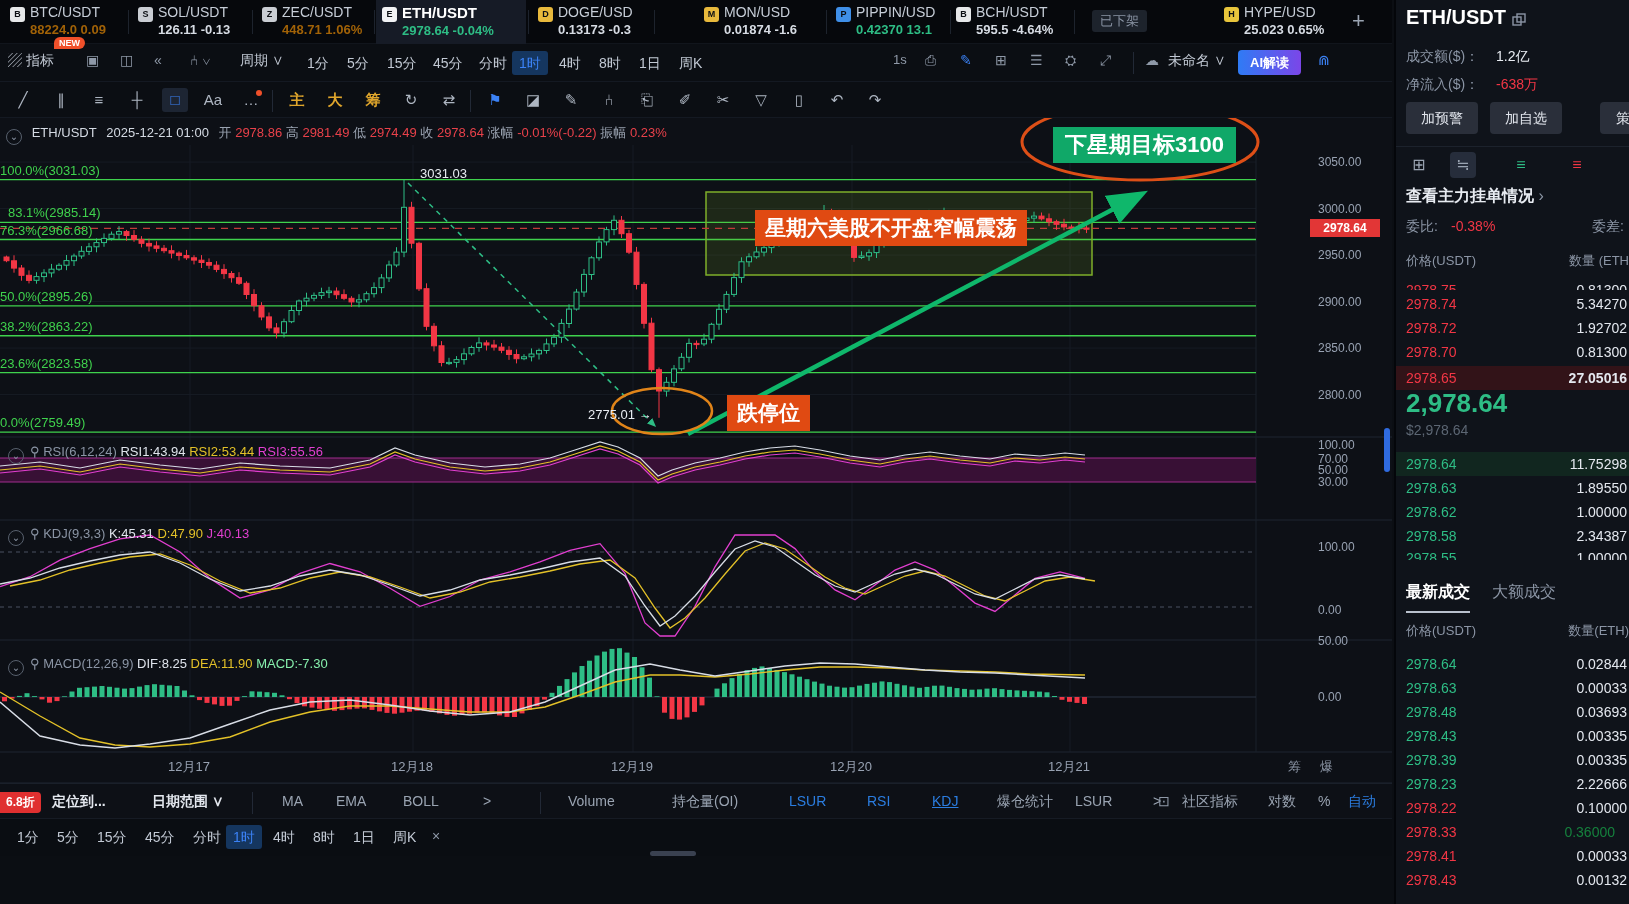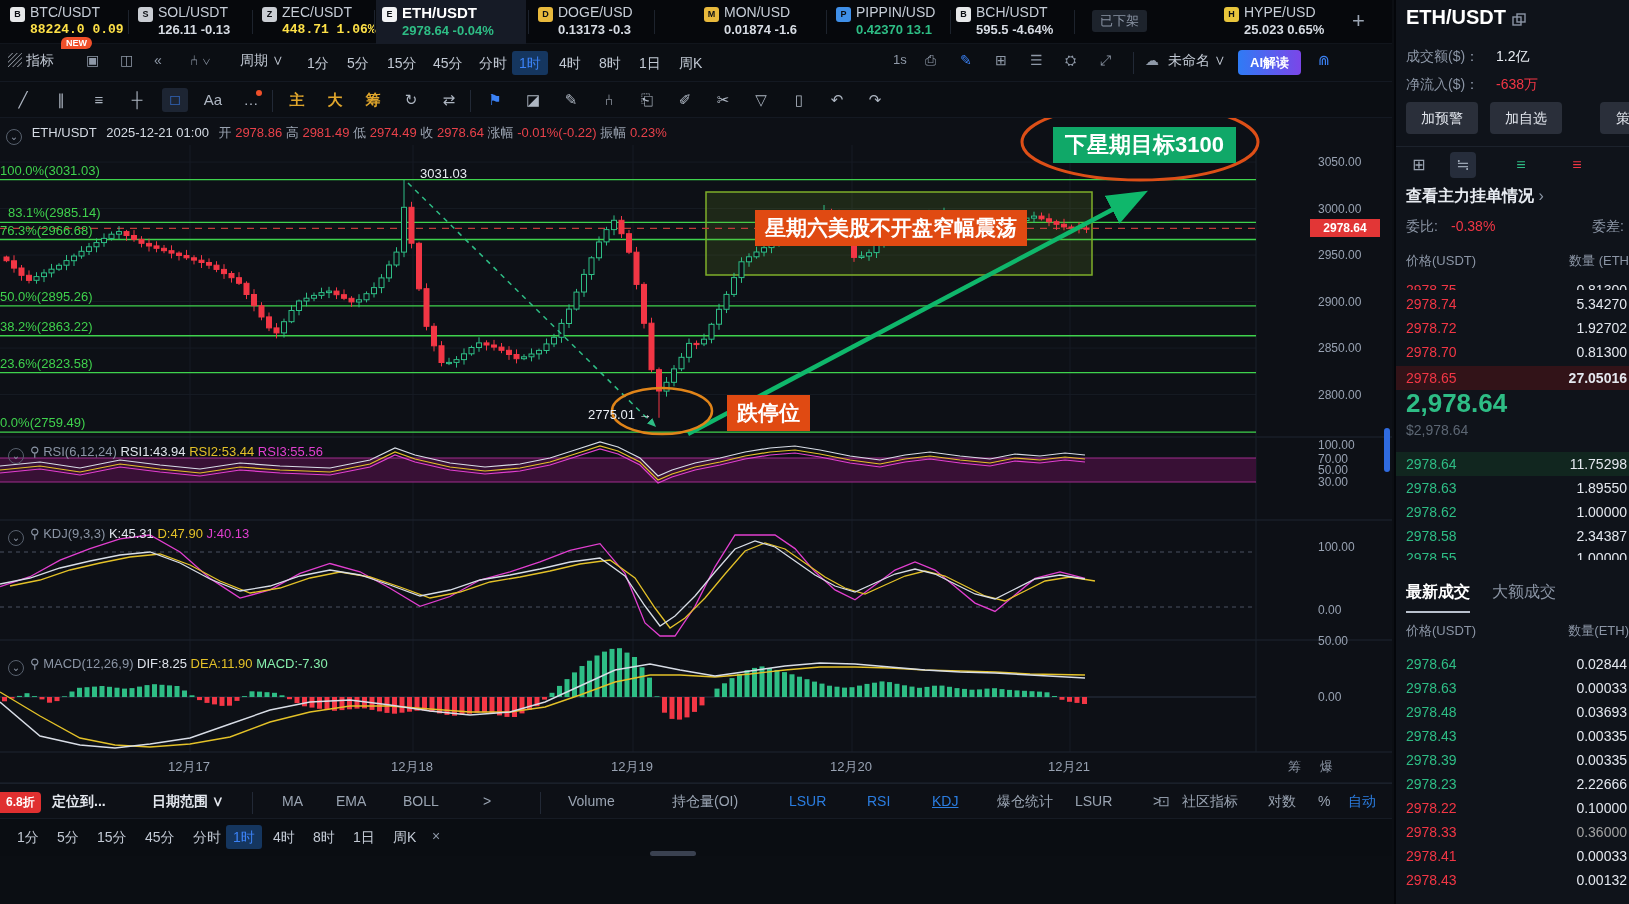--- a/index.html
+++ b/index.html
@@ -7,21 +7,21 @@
   body { font-family:"Liberation Sans", sans-serif; }
   #app { position:relative; width:1629px; height:904px; background:#0b0e13; overflow:hidden; color:#cfd5de; }
   .abs { position:absolute; }
   
   #tabbar { position:absolute; left:0; top:0; width:1392px; height:44px; background:#06080c; border-bottom:1px solid #11151c; }
   .tab { position:absolute; top:0; height:44px; padding:4px 6px 0 26px; cursor:pointer; }
   .tab.active { background:#161b26; }
   .tab .pair { font-size:14px; color:#c6cdd7; white-space:nowrap; }
   .tab.active .pair { color:#fff; font-weight:bold; font-size:15px; }
   .tab .quote { font-size:13px; font-weight:bold; margin-top:2px; white-space:nowrap; }
-  .q-red { color:#fde047;font-family:Liberation Mono, monospace; } .q-green { color:#2ebd85; } .q-white { color:#d6dbe3; }
+  .q-red { color:#a16207; } .q-green { color:#2ebd85; } .q-white { color:#d6dbe3; }
   .coin { position:absolute; left:6px; top:7px; width:15px; height:15px; border-radius:3px; font-size:9px; line-height:15px; text-align:center; color:#0b0e13; font-weight:bold; }
   .tabsep { position:absolute; top:10px; width:1px; height:24px; background:#1d232d; }
   .delisted { position:absolute; top:10px; height:22px; background:#1d232c; color:#8b95a5; font-size:13px; line-height:22px; padding:0 8px; border-radius:3px; }
   .plus-btn { position:absolute; top:8px; color:#9aa4b2; font-size:22px; cursor:pointer; }
   
   #toolbar { position:absolute; left:0; top:44px; width:1392px; height:38px; background:#0b0e13; border-bottom:1px solid #141922; }
   #drawbar { position:absolute; left:0; top:82px; width:1392px; height:36px; background:#0b0e13; border-bottom:1px solid #141922; }
   .tb-item { position:absolute; top:8px; font-size:14px; color:#c2c9d4; white-space:nowrap; cursor:pointer; }
   .tf { position:absolute; top:7px; height:24px; line-height:24px; padding:0 7px; font-size:14px; color:#c2c9d4; cursor:pointer; border-radius:3px; }
   .tf.active { background:#15365f; color:#3b82f6; }
@@ -129,21 +129,21 @@
         <div class="coin" style="background: rgb(232, 197, 60);">H</div>
         <div class="pair">HYPE/USD</div>
         <div class="quote q-white">25.023 0.65%</div>
       </div>
       <div class="delisted" style="left: 1092px;">已下架</div>
       <div class="plus-btn" style="left: 1352px;">+</div>
     </div>
 
   <div id="toolbar">
       <div class="tb-item" style="left: 8px;">▨ 指标</div>
-      <div class="new-badge" style="left: 61px; top: -7px;">NEW</div>
+      <div class="new-badge" style="left: 54px; top: -7px;">NEW</div>
       <div class="tb-item" style="left: 86px; color: rgb(143, 153, 168);">▣</div>
       <div class="tb-item" style="left: 120px; color: rgb(143, 153, 168);">◫</div>
       <div class="tb-item" style="left: 154px; color: rgb(143, 153, 168);">«</div>
       <div class="tb-item" style="left: 190px; color: rgb(143, 153, 168);">⑃ ∨</div>
       <div class="tb-item" style="left: 240px;">周期 ∨</div>
       <div class="tf" style="left: 300px;">1分</div>
       <div class="tf" style="left: 340px;">5分</div>
       <div class="tf" style="left: 380px;">15分</div>
       <div class="tf" style="left: 426px;">45分</div>
       <div class="tf" style="left: 472px;">分时</div>
@@ -924,21 +924,21 @@
         <div class="trade-row" style="top: 772px;">
           <span class="p" style="position: absolute; left: 10px; color: rgb(46, 189, 133);">2978.23</span>
           <span class="q" style="position: absolute; right: 4px; color: rgb(228, 232, 239);">2.22666</span>
         </div>
         <div class="trade-row" style="top: 796px;">
           <span class="p" style="position: absolute; left: 10px; color: rgb(242, 54, 69);">2978.22</span>
           <span class="q" style="position: absolute; right: 4px; color: rgb(228, 232, 239);">0.10000</span>
         </div>
         <div class="trade-row" style="top: 820px;">
           <span class="p" style="position: absolute; left: 10px; color: rgb(242, 54, 69);">2978.33</span>
-          <span class="q" style="position: absolute; right: 4px; color: #a3a3a3;">0.36000</span>
+          <span class="q" style="position: absolute; right: 16px; color: #15803d;">0.36000</span>
         </div>
         <div class="trade-row" style="top: 844px;">
           <span class="p" style="position: absolute; left: 10px; color: rgb(242, 54, 69);">2978.41</span>
           <span class="q" style="position: absolute; right: 4px; color: rgb(228, 232, 239);">0.00033</span>
         </div>
         <div class="trade-row" style="top: 868px;">
           <span class="p" style="position: absolute; left: 10px; color: rgb(242, 54, 69);">2978.43</span>
           <span class="q" style="position: absolute; right: 4px; color: rgb(228, 232, 239);">0.00132</span>
         </div>
       </div>

